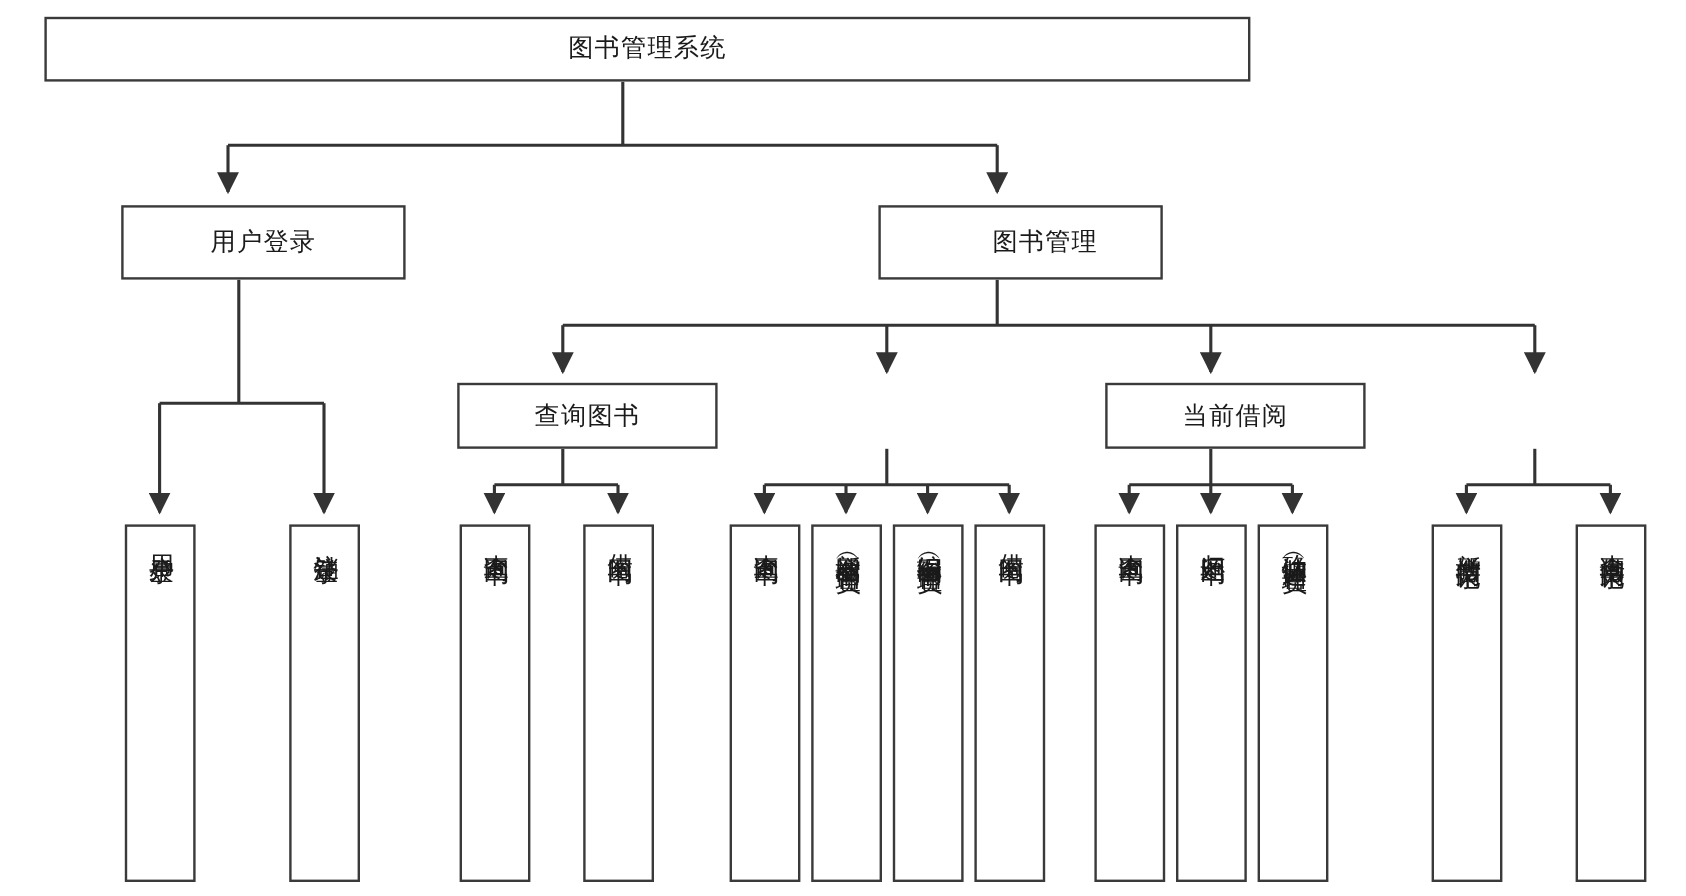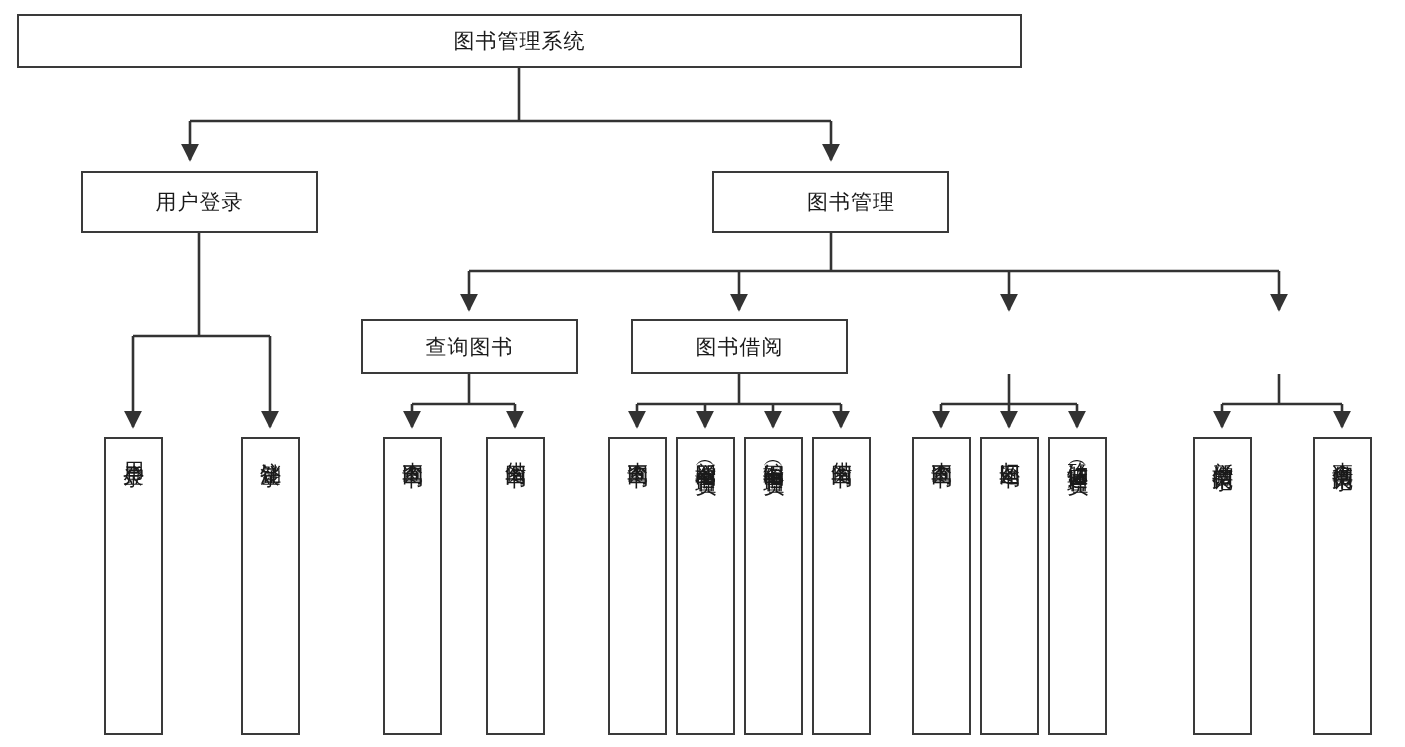--- a/index.html
+++ b/index.html
@@ -32,20 +32,21 @@
     background: #ffffff;
     display: flex;
     align-items: center;
     justify-content: center;
     color: #1a1a1a;
   }
   .node.horiz {
     font-size: 21px;
     letter-spacing: 1px;
     line-height: 1.2;
+    margin-left: 20px;
   }
   .node.horiz .label {
     white-space: nowrap;
   }
   .node.leaf {
     align-items: flex-start;
     justify-content: center;
     padding-top: 6px;
   }
   .node.leaf .label {
@@ -135,24 +136,24 @@
   </div>
 
   <div class="node horiz" style="left:712px; top:171px; width:237px; height:62px;padding-left:41px;">
     <span class="label">图书管理</span>
   </div>
 
   <div class="node horiz" style="left:361px; top:319px; width:217px; height:55px;">
     <span class="label">查询图书</span>
   </div>
 
-  <div class="node horiz" style="left:631px; top:319px; width:217px; height:55px;">
-    <span class="label">图书借阅</span>
-  </div>
-
+
+  <div class="node horiz" style="left:901px; top:319px; width:217px; height:55px;">
+    <span class="label">当前借阅</span>
+  </div>
 
 
   <div class="node leaf" style="left:104px; top:437px; width:59px; height:298px;">
     <span class="label">用户登录</span>
   </div>
 
   <div class="node leaf" style="left:241px; top:437px; width:59px; height:298px;">
     <span class="label">注销登录</span>
   </div>
 

